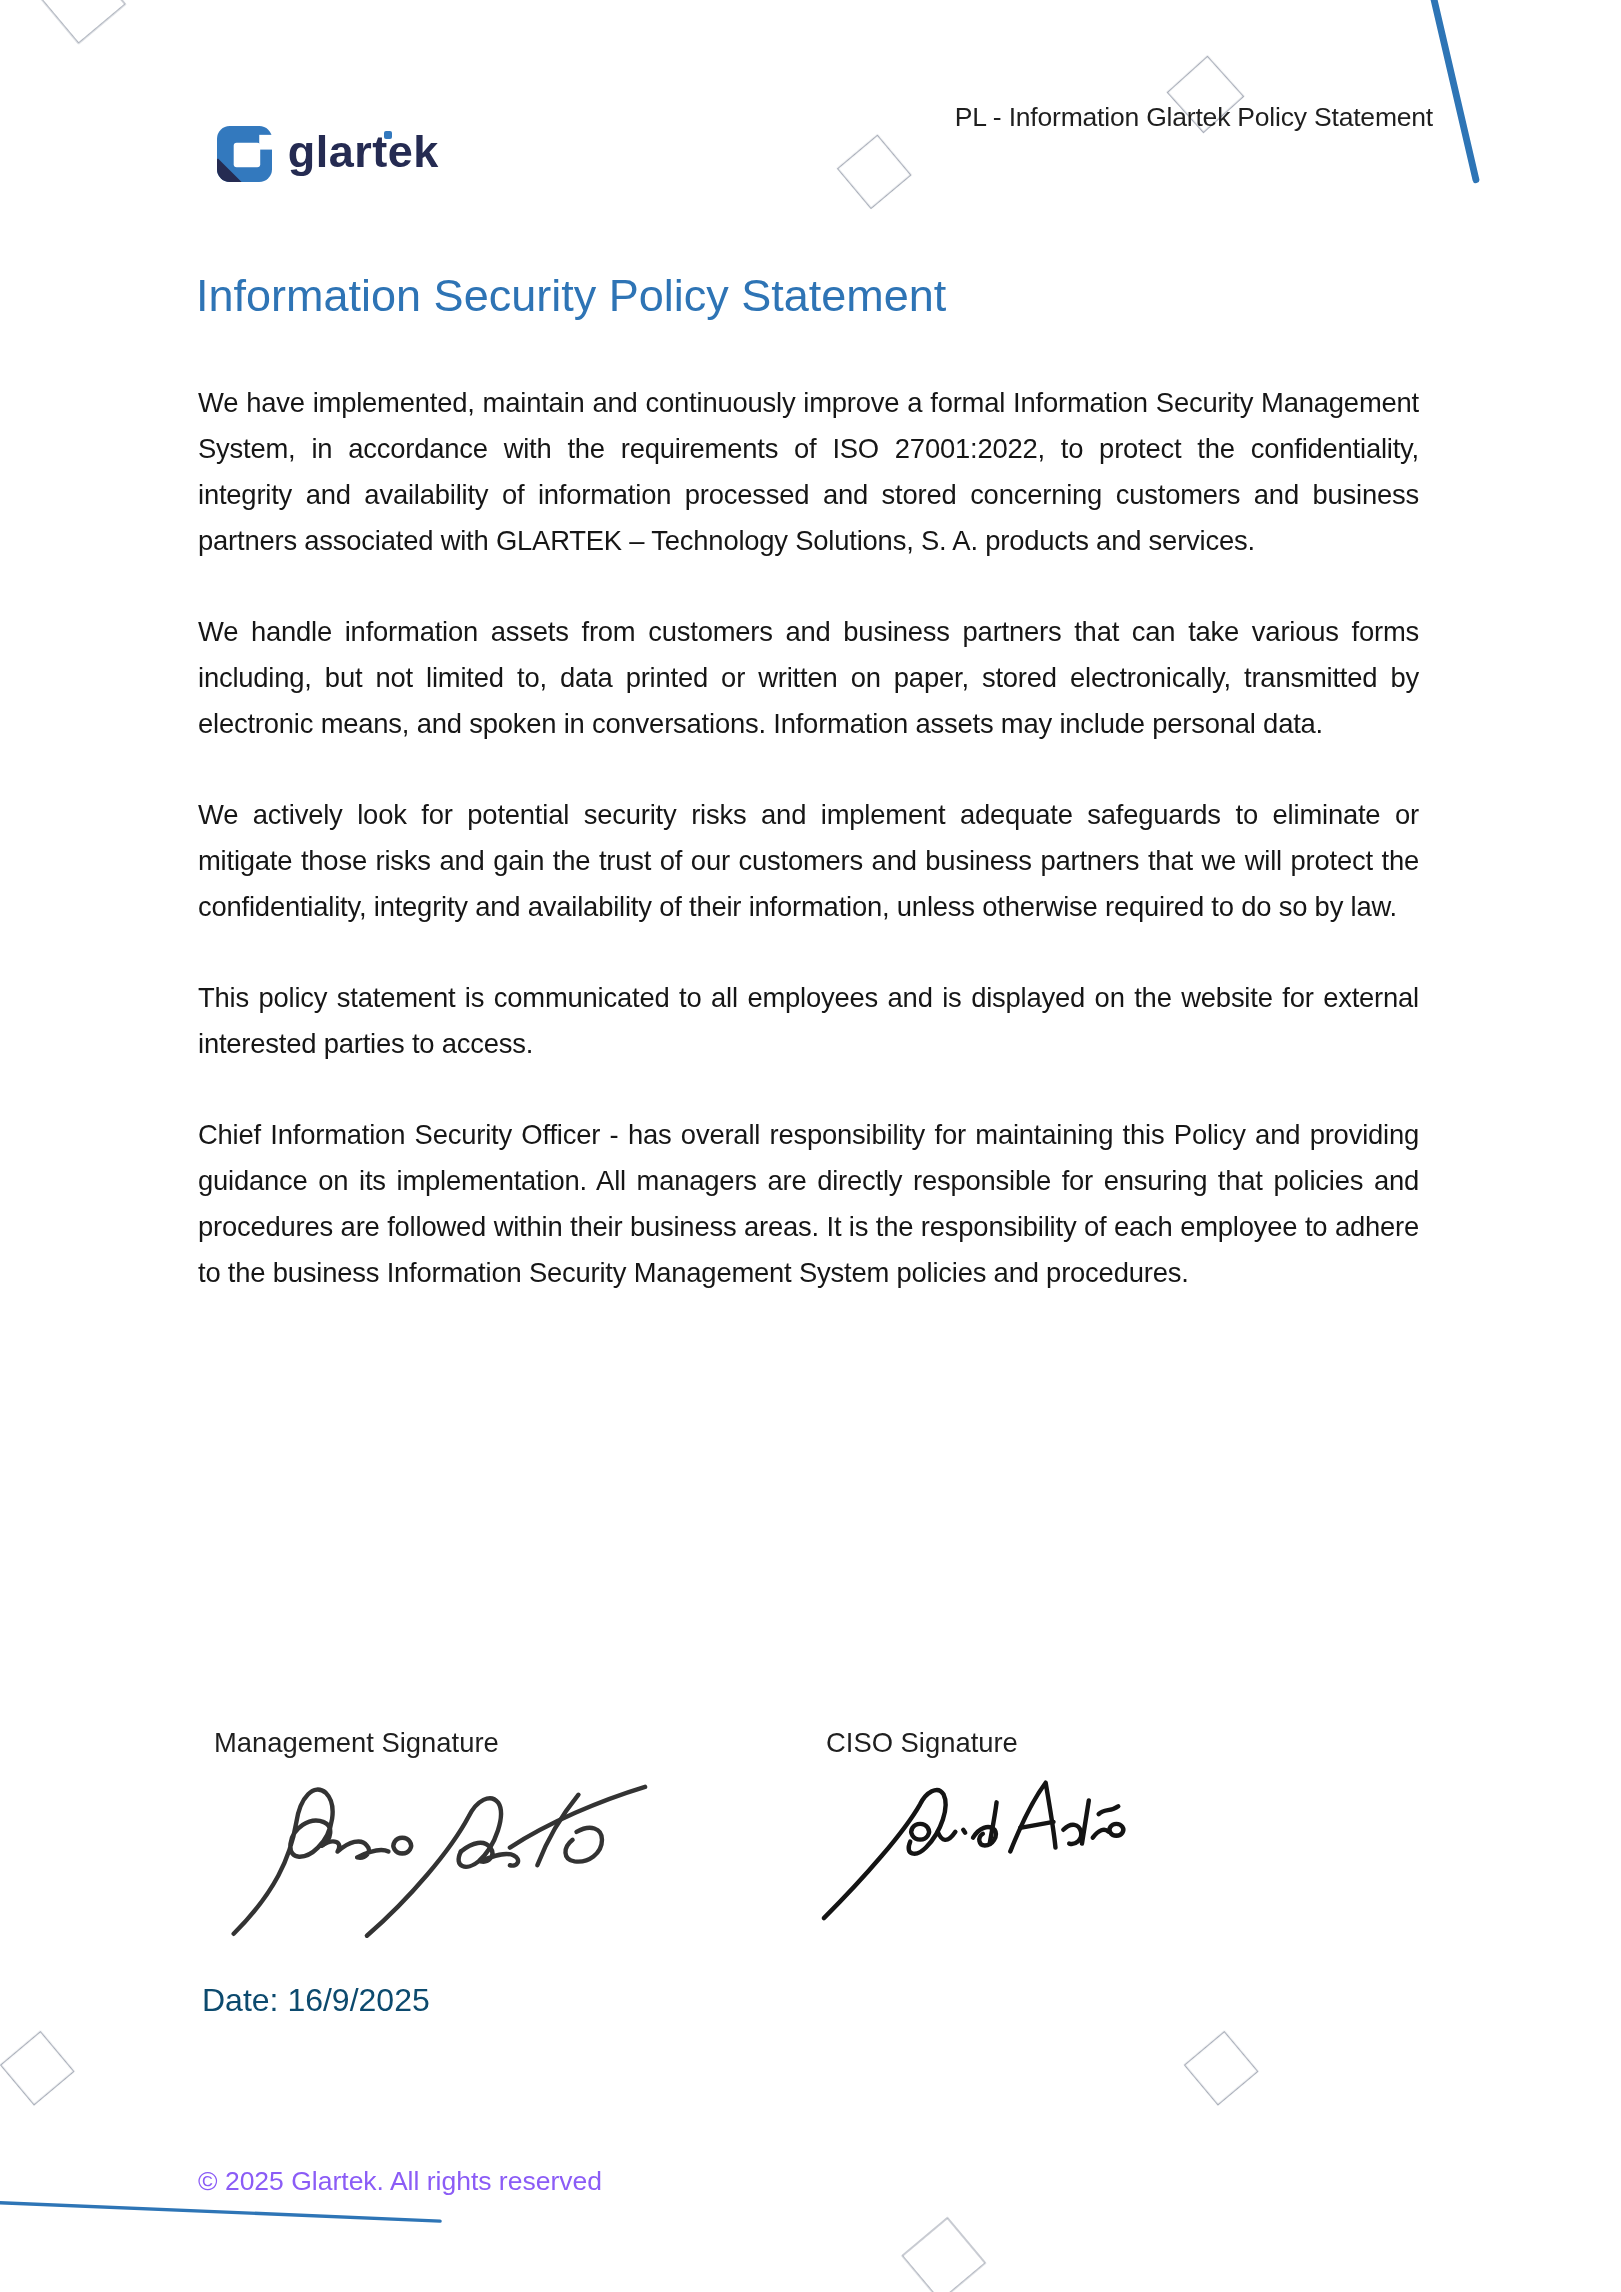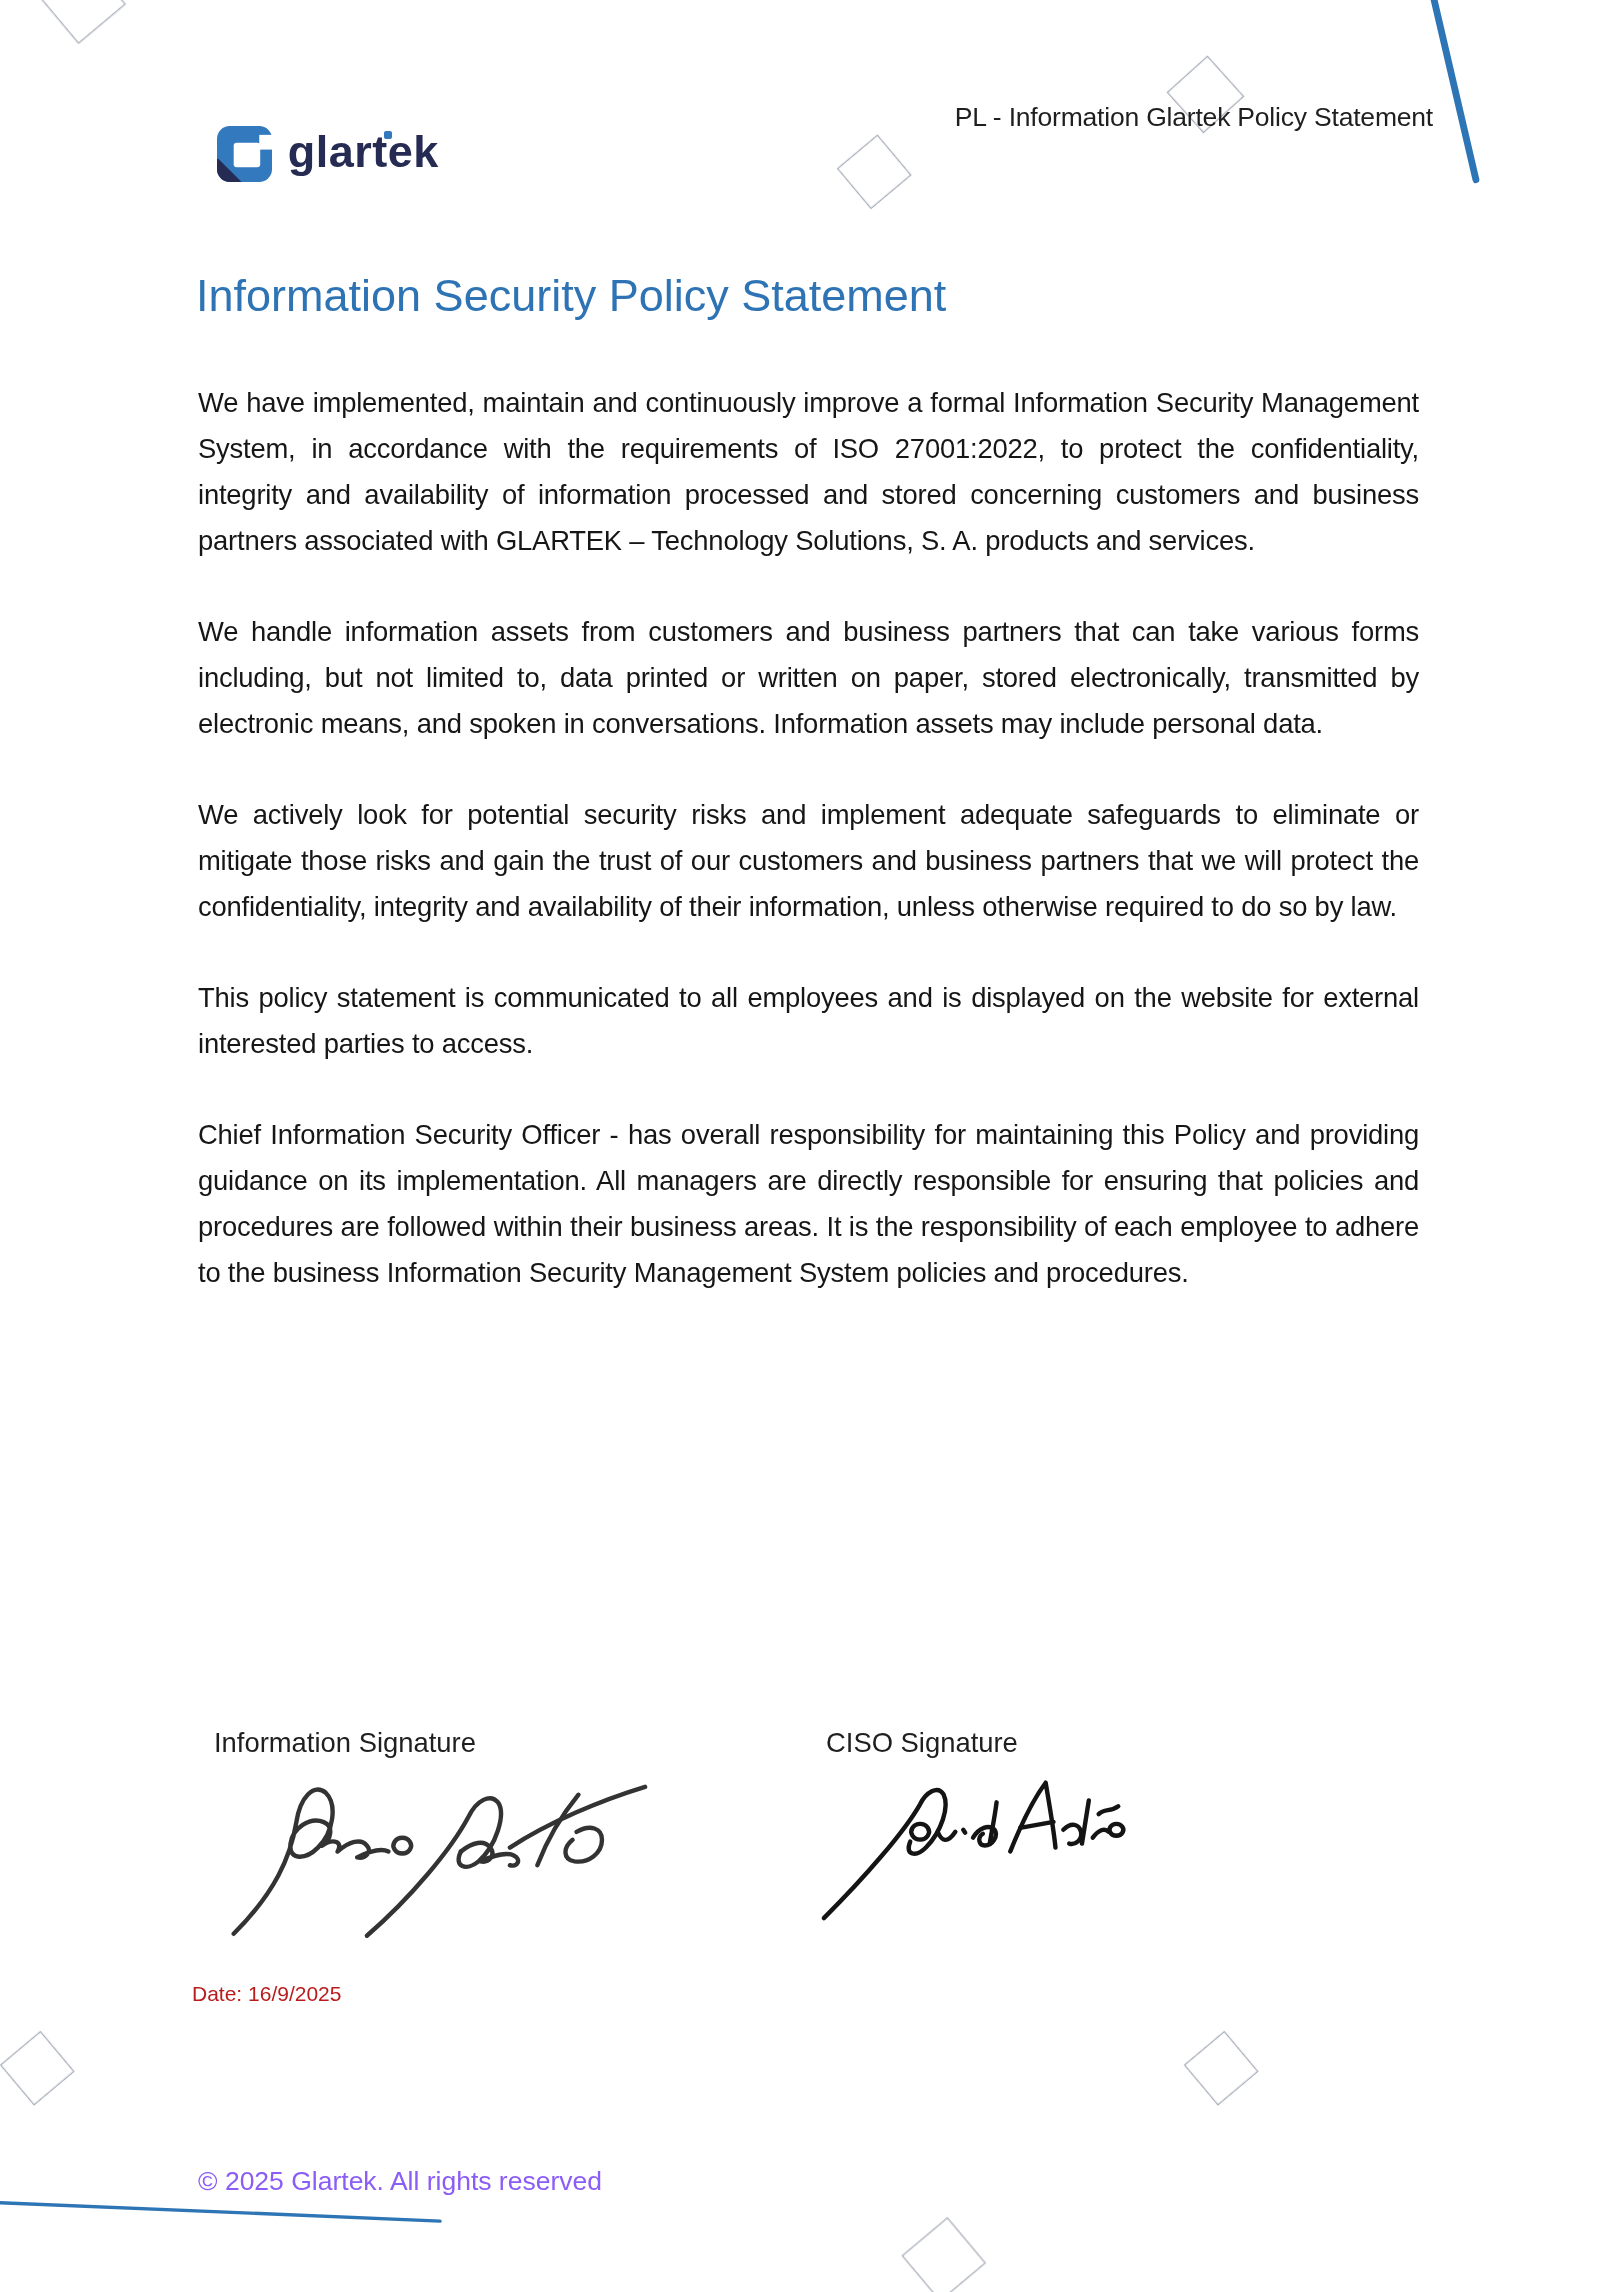--- a/index.html
+++ b/index.html
@@ -42,21 +42,21 @@
     text-align:justify;color:#161616;
   }
   .content p{margin:0 12px 45px 0;}
 
   
   .sig-label-mgmt{position:absolute;left:214px;top:1727px;font-size:27.4px;color:#1f1f1f;}
   .sig-label-ciso{position:absolute;left:826px;top:1727px;font-size:27.4px;color:#1f1f1f;}
   .sig-mgmt{position:absolute;left:218px;top:1767px;width:431px;height:172px;}
   .sig-ciso{position:absolute;left:818px;top:1767px;width:314px;height:157px;}
 
-  .date-line{position:absolute;left:192px;top:1982px;font-size:21px;color:#b91c1c;}
+  .date-line{position:absolute;left:202px;top:1982px;font-size:32px;color:#0c4a6e;}
   .page-footer{position:absolute;left:198px;top:2166px;font-size:26.5px;color:#8b5cf6;}
 </style>
 </head>
 <body>
 
 <div class="page">
 
   <svg class="deco" viewBox="0 0 1654 2339" aria-hidden="true">
     <g fill="none" stroke="#9aa0ad" stroke-width="1.3" opacity="0.85">
       <rect x="-31" y="-31" width="62" height="62" transform="translate(84,0) rotate(50)"></rect>
@@ -93,21 +93,21 @@
   <h1 class="page-title">Information Security Policy Statement</h1>
 
   <main class="content">
     <p>We have implemented, maintain and continuously improve a formal Information Security Management System, in accordance with the requirements of ISO 27001:2022, to protect the confidentiality, integrity and availability of information processed and stored concerning customers and business partners associated with GLARTEK – Technology Solutions, S. A. products and services.</p>
     <p>We handle information assets from customers and business partners that can take various forms including, but not limited to, data printed or written on paper, stored electronically, transmitted by electronic means, and spoken in conversations. Information assets may include personal data.</p>
     <p>We actively look for potential security risks and implement adequate safeguards to eliminate or mitigate those risks and gain the trust of our customers and business partners that we will protect the confidentiality, integrity and availability of their information, unless otherwise required to do so by law.</p>
     <p>This policy statement is communicated to all employees and is displayed on the website for external interested parties to access.</p>
     <p>Chief Information Security Officer - has overall responsibility for maintaining this Policy and providing guidance on its implementation. All managers are directly responsible for ensuring that policies and procedures are followed within their business areas. It is the responsibility of each employee to adhere to the business Information Security Management System policies and procedures.</p>
   </main>
 
-  <div class="sig-label-mgmt">Information Signature</div>
+  <div class="sig-label-mgmt">Management Signature</div>
   <div class="sig-label-ciso">CISO Signature</div>
 
   <svg class="sig-mgmt" viewBox="0 0 440 175" aria-hidden="true">
     <g fill="none" stroke="#333333" stroke-width="4.5" stroke-linecap="round" stroke-linejoin="round">
       <path d="M16,170 C58,128 74,92 80,56 C84,30 98,16 110,26 C122,38 118,66 102,82 C90,94 72,96 74,78 C76,62 94,50 108,56 C118,60 116,74 106,80"></path>
       <path d="M106,80 C118,72 128,76 122,86 C134,76 146,72 152,80 C158,86 150,94 142,92 C154,86 166,82 174,86"></path>
       <path d="M188,88 a9,8 0 1,1 0.2,0"></path>
       <path d="M152,172 C196,134 238,84 256,50 C264,34 278,26 286,36 C294,48 284,80 266,96 C254,106 240,102 248,86"></path>
       <path d="M248,86 C260,76 272,74 278,82 C284,90 276,98 268,96 C282,90 294,86 302,90 C310,94 306,102 298,100"></path>
       <path d="M326,100 C336,74 350,50 368,28"></path>

